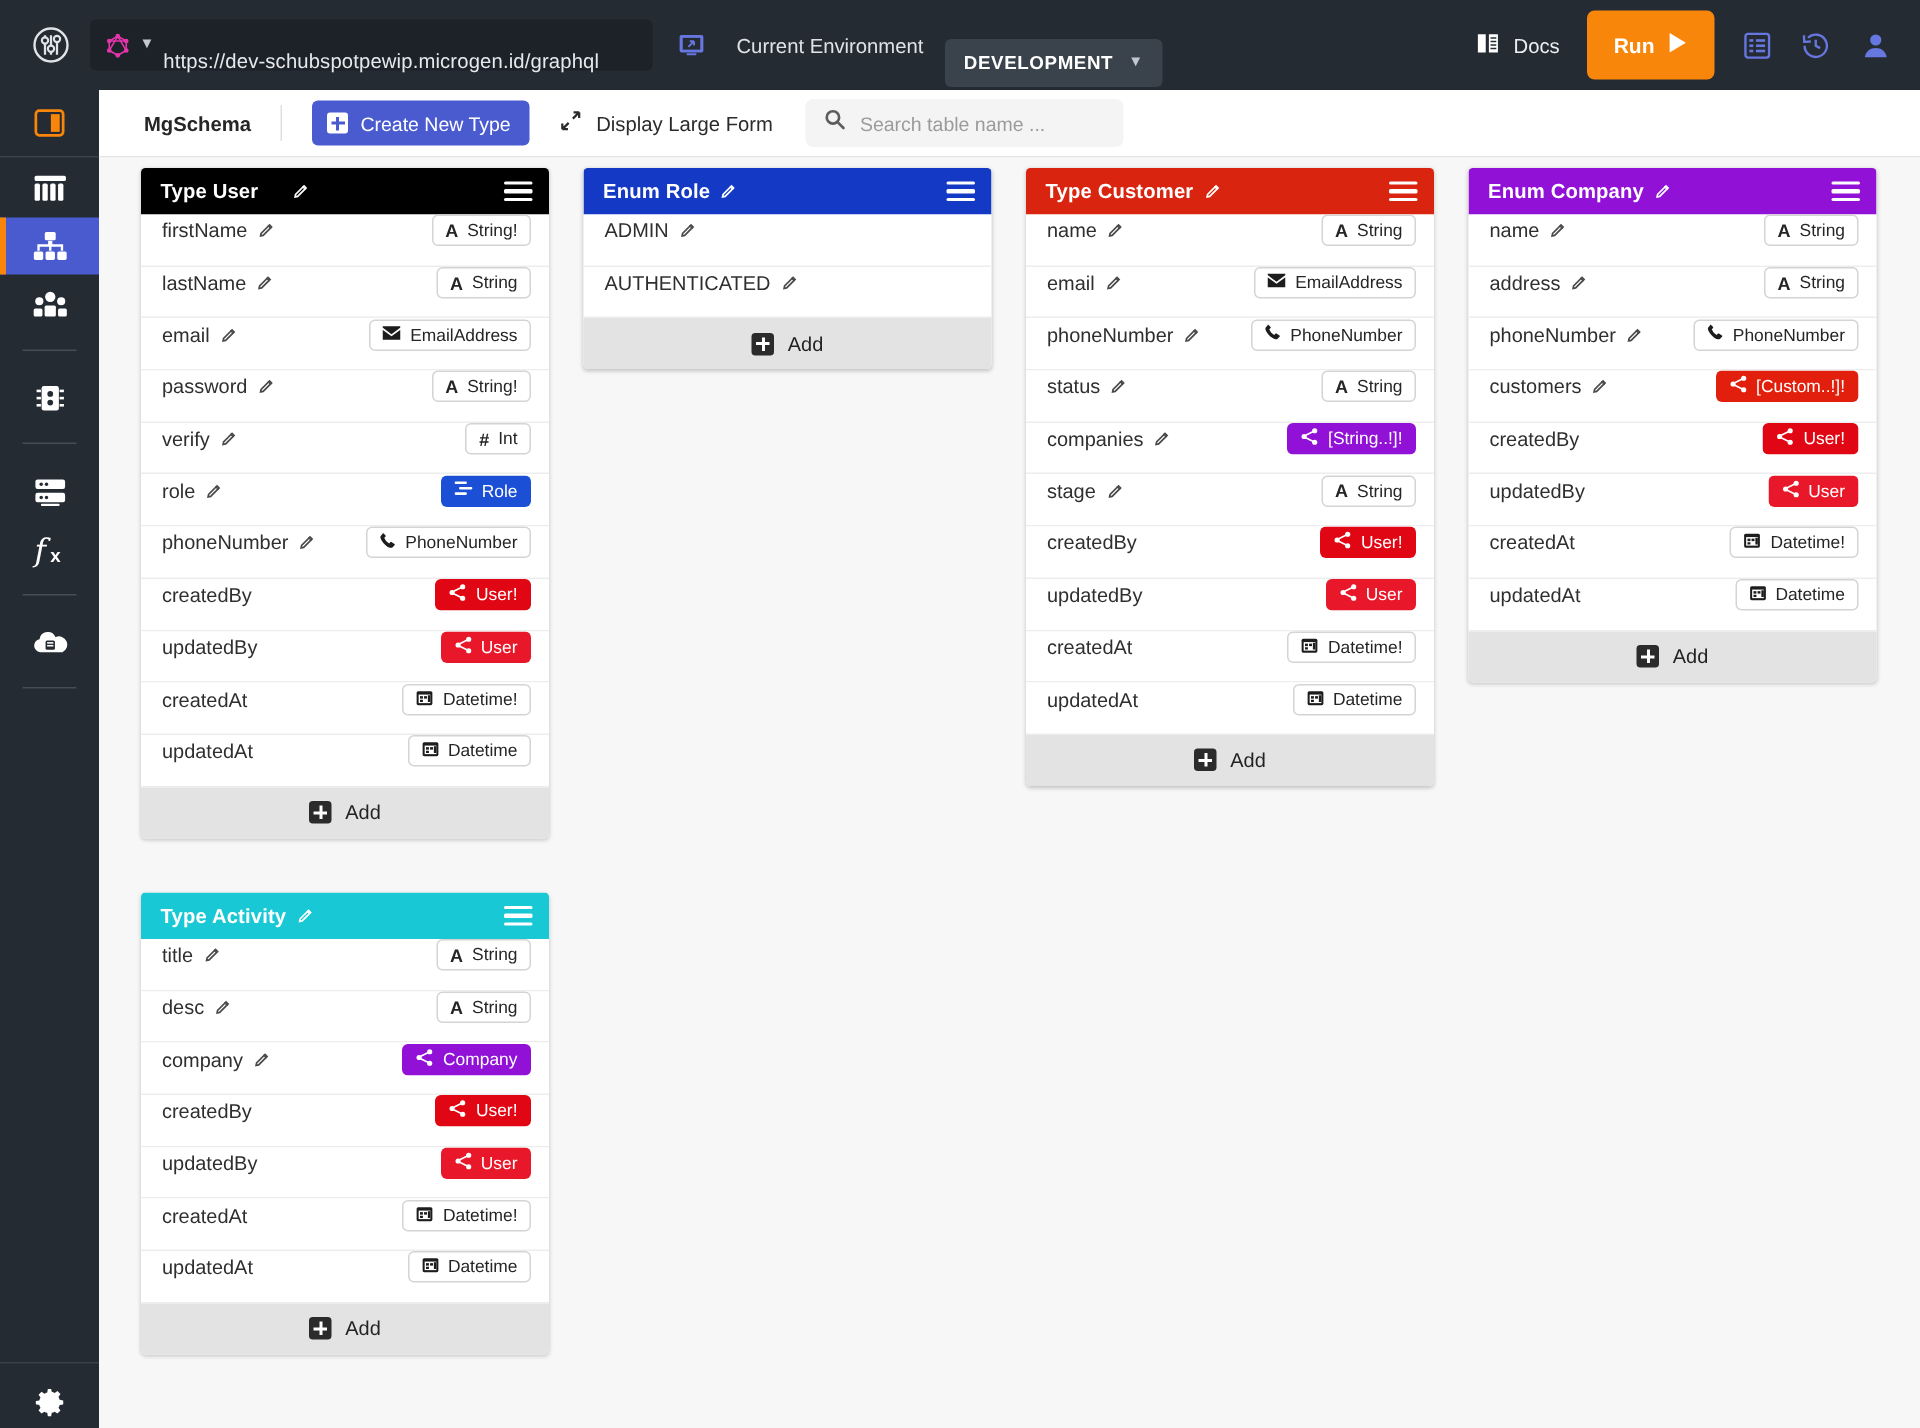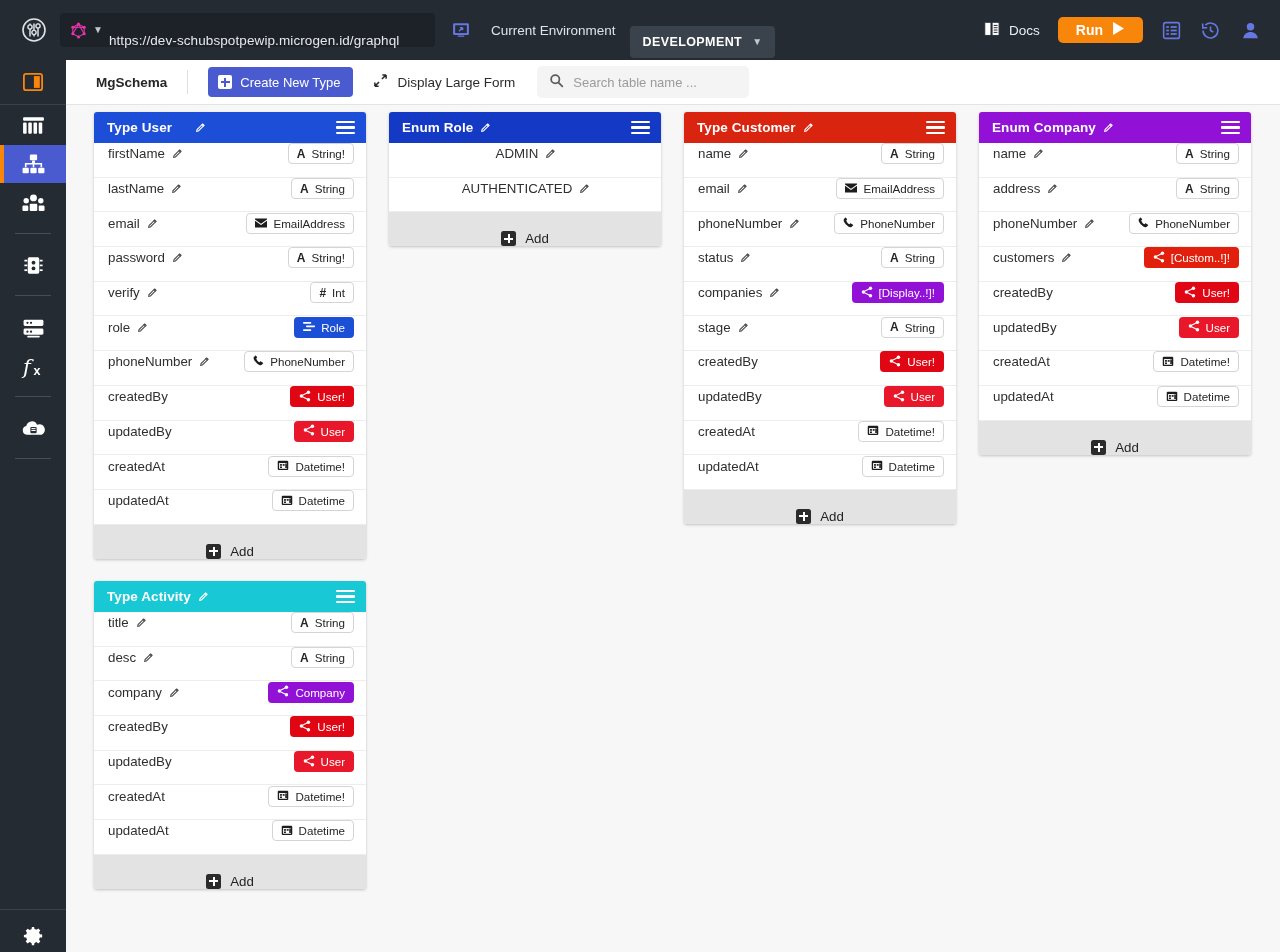--- a/index.html
+++ b/index.html
@@ -27,21 +27,21 @@
   .scr-icon { margin-left: 16px; display: flex; align-items: center; }
   .cur-env { color: #dfe3e8; font-size: 13.5px; margin-left: 20px; white-space: nowrap; }
   .env-pill {
     margin-left: 14px; height: 32px; background: #3a424c; border-radius: 4px;
     display: flex; align-items: center; gap: 10px; padding: 0 13px;
     color: #fff; font-size: 12.5px; font-weight: bold; letter-spacing: .4px; margin-top: 24px;
   }
   .tb-right { margin-left: auto; display: flex; align-items: center; gap: 18px; }
   .docs-btn { display: flex; align-items: center; gap: 7px; color: #eceff2; font-size: 13.5px; }
   .run-btn {
-    background: #f7860b; color: #fff; height: 26px; border-radius: 5px;
+    background: #f7860b; color: #fff; height: 46px; border-radius: 5px;
     display: flex; align-items: center; gap: 9px; padding: 0 18px;
     font-size: 14px; font-weight: bold; border: none; cursor: pointer;
   }
   .tb-ic { display: flex; align-items: center; justify-content: center; }
 
   
   .rail {
     position: absolute; left: 0; top: 60px; width: 66px; height: 892px;
     background: #252b33; display: flex; flex-direction: column; align-items: center;
   }
@@ -102,33 +102,33 @@
     color: #fff;
   }
   .card-title { font-size: 13.5px; font-weight: bold; letter-spacing: .1px; }
   .pencil { margin-left: 7px; display: inline-flex; vertical-align: middle; }
   .burger { margin-left: auto; width: 19px; height: 14px; display: flex;
             flex-direction: column; justify-content: space-between; cursor: pointer; }
   .burger i { display: block; height: 2.4px; background: #fff; border-radius: 1px; }
 
   .row {
     height: 34.7px; display: flex; align-items: center; padding: 0 12px 12px 14px;
-    border-bottom: 1px solid #ededed; background: #fff; justify-content: center;
+    border-bottom: 1px solid #ededed; background: #fff;
   }
   .row:last-of-type { border-bottom: none; }
   .field { font-size: 13.3px; color: #2f2f2f; display: flex; align-items: center; }
   .badge {
     margin-left: auto; display: flex; align-items: center; gap: 6px;
     height: 21px; padding: 0 8px; border-radius: 4px; font-size: 11.6px;
     white-space: nowrap; cursor: pointer;
   }
   .badge.plain { background: #fff; border: 1px solid #d4d4d4; color: #252525; }
   .badge.rel   { color: #fff; border: 1px solid transparent; font-weight: normal; }
   .addrow {
-    height: 34px; background: #e3e3e3; display: flex; align-items: flex-end;
+    height: 34px; background: #e3e3e3; display: flex; align-items: center;
     justify-content: center; gap: 9px; font-size: 13.3px; color: #232323; cursor: pointer;
   }
   .plus-dk { width: 15px; height: 15px; background: #2b2b2b; border-radius: 2.5px;
              position: relative; flex: 0 0 15px; }
   .plus-dk::before, .plus-dk::after { content:""; position:absolute; background:#fff; }
   .plus-dk::before { left:6.5px; top:3px; width:2px; height:9px; }
   .plus-dk::after  { top:6.5px; left:3px; height:2px; width:9px; }
   .bA { font-weight: bold; font-size: 12px; }
   .bHash { font-weight: bold; font-size: 12px; }
 </style>
@@ -377,21 +377,21 @@
         <circle cx="6.7" cy="6.7" r="4.4"></circle>
           <line x1="10.2" y1="10.2" x2="14.2" y2="14.2" stroke-linecap="round"></line>
       </svg>
     </span>
     <span class="search-ph">Search table name ...</span>
   </div>
 </div>
 
 <div class="canvas" id="canvas">
     <div class="card" style="left: 28px; top: 7px;">
-      <div class="card-head" style="background: #1d4ed8; gap: 16px;">
+      <div class="card-head" style="background: #000000; gap: 16px;">
         <span class="card-title">Type User</span>
         <span class="pencil">
           <svg width="11" height="11" viewBox="0 0 16 16" fill="none" stroke="#fff" stroke-width="1.6" stroke-linecap="round">
             <path d="M2.5 13.5 L3 11 L11.2 2.8 L13.2 4.8 L5 13 Z"></path>
             <path d="M10.2 3.8 L12.2 5.8"></path>
           </svg>
         </span>
         <span class="burger">
           <i></i>
           <i></i>
@@ -659,21 +659,21 @@
               <path d="M10.2 3.8 L12.2 5.8"></path>
             </svg>
           </span></span>
         <span class="badge rel" style="background:#9111d6">
           <span><svg width="12" height="12" viewBox="0 0 16 16" fill="#ffffff">
               <circle cx="12.6" cy="2.9" r="2.3"></circle>
               <circle cx="3.2" cy="8" r="2.3"></circle>
               <circle cx="12.6" cy="13.1" r="2.3"></circle>
               <path d="M4.6 6.9 11.4 3.6M4.6 9.1 11.4 12.4" stroke="#ffffff" stroke-width="1.5"></path>
             </svg></span>
-          <span>[Display..!]!</span>
+          <span>[String..!]!</span>
         </span>
       </div>
       <div class="row">
         <span class="field">stage<span class="pencil">
             <svg width="11" height="11" viewBox="0 0 16 16" fill="none" stroke="#4a4a4a" stroke-width="1.6" stroke-linecap="round">
               <path d="M2.5 13.5 L3 11 L11.2 2.8 L13.2 4.8 L5 13 Z"></path>
               <path d="M10.2 3.8 L12.2 5.8"></path>
             </svg>
           </span></span>
         <span class="badge plain">
@@ -858,21 +858,21 @@
               <rect x="11" y="6" width="2.2" height="6" fill="#1d1d1d"></rect>
             </svg></span>
           <span>Datetime</span>
         </span>
       </div>
       <div class="addrow">
         <span class="plus-dk"></span>
         <span>Add</span>
       </div>
     </div>
-    <div class="card" style="left: 28px; top: 476px;">
+    <div class="card" style="left: 28px; top: 490px;">
       <div class="card-head" style="background: rgb(24, 200, 212);">
         <span class="card-title">Type Activity</span>
         <span class="pencil">
           <svg width="11" height="11" viewBox="0 0 16 16" fill="none" stroke="#fff" stroke-width="1.6" stroke-linecap="round">
             <path d="M2.5 13.5 L3 11 L11.2 2.8 L13.2 4.8 L5 13 Z"></path>
             <path d="M10.2 3.8 L12.2 5.8"></path>
           </svg>
         </span>
         <span class="burger">
           <i></i>

